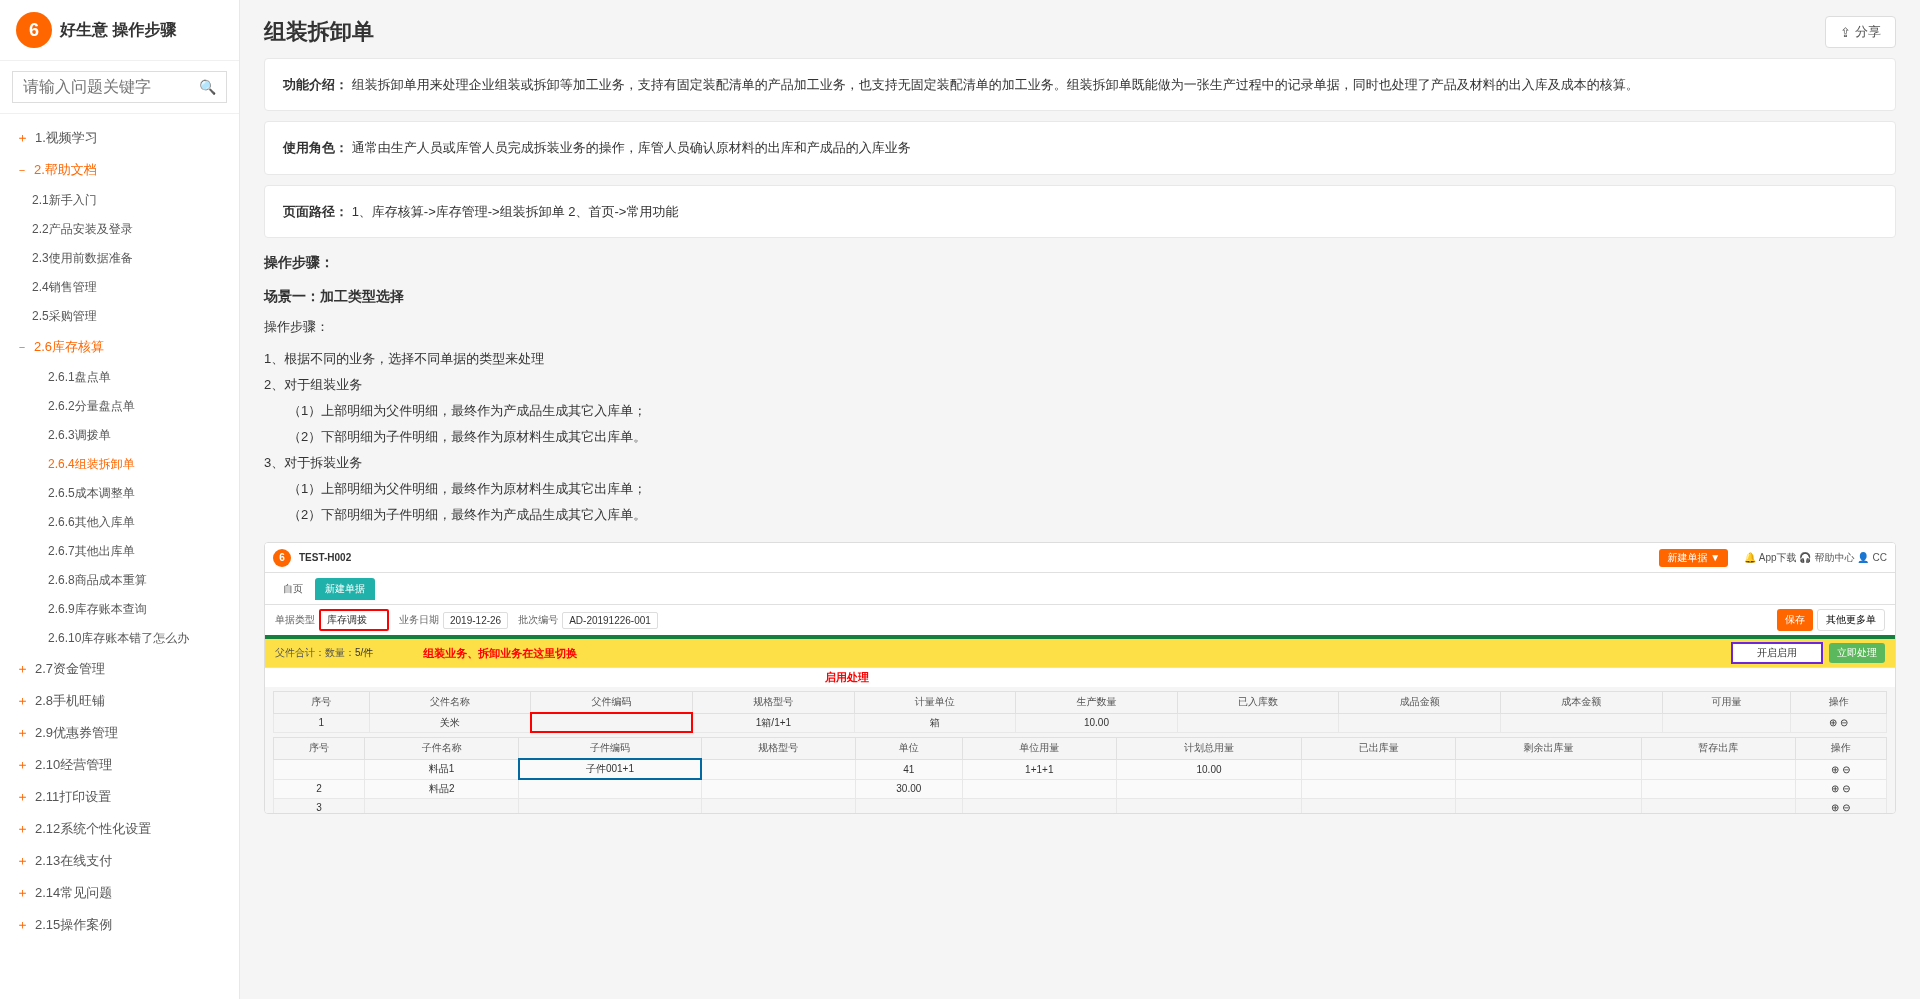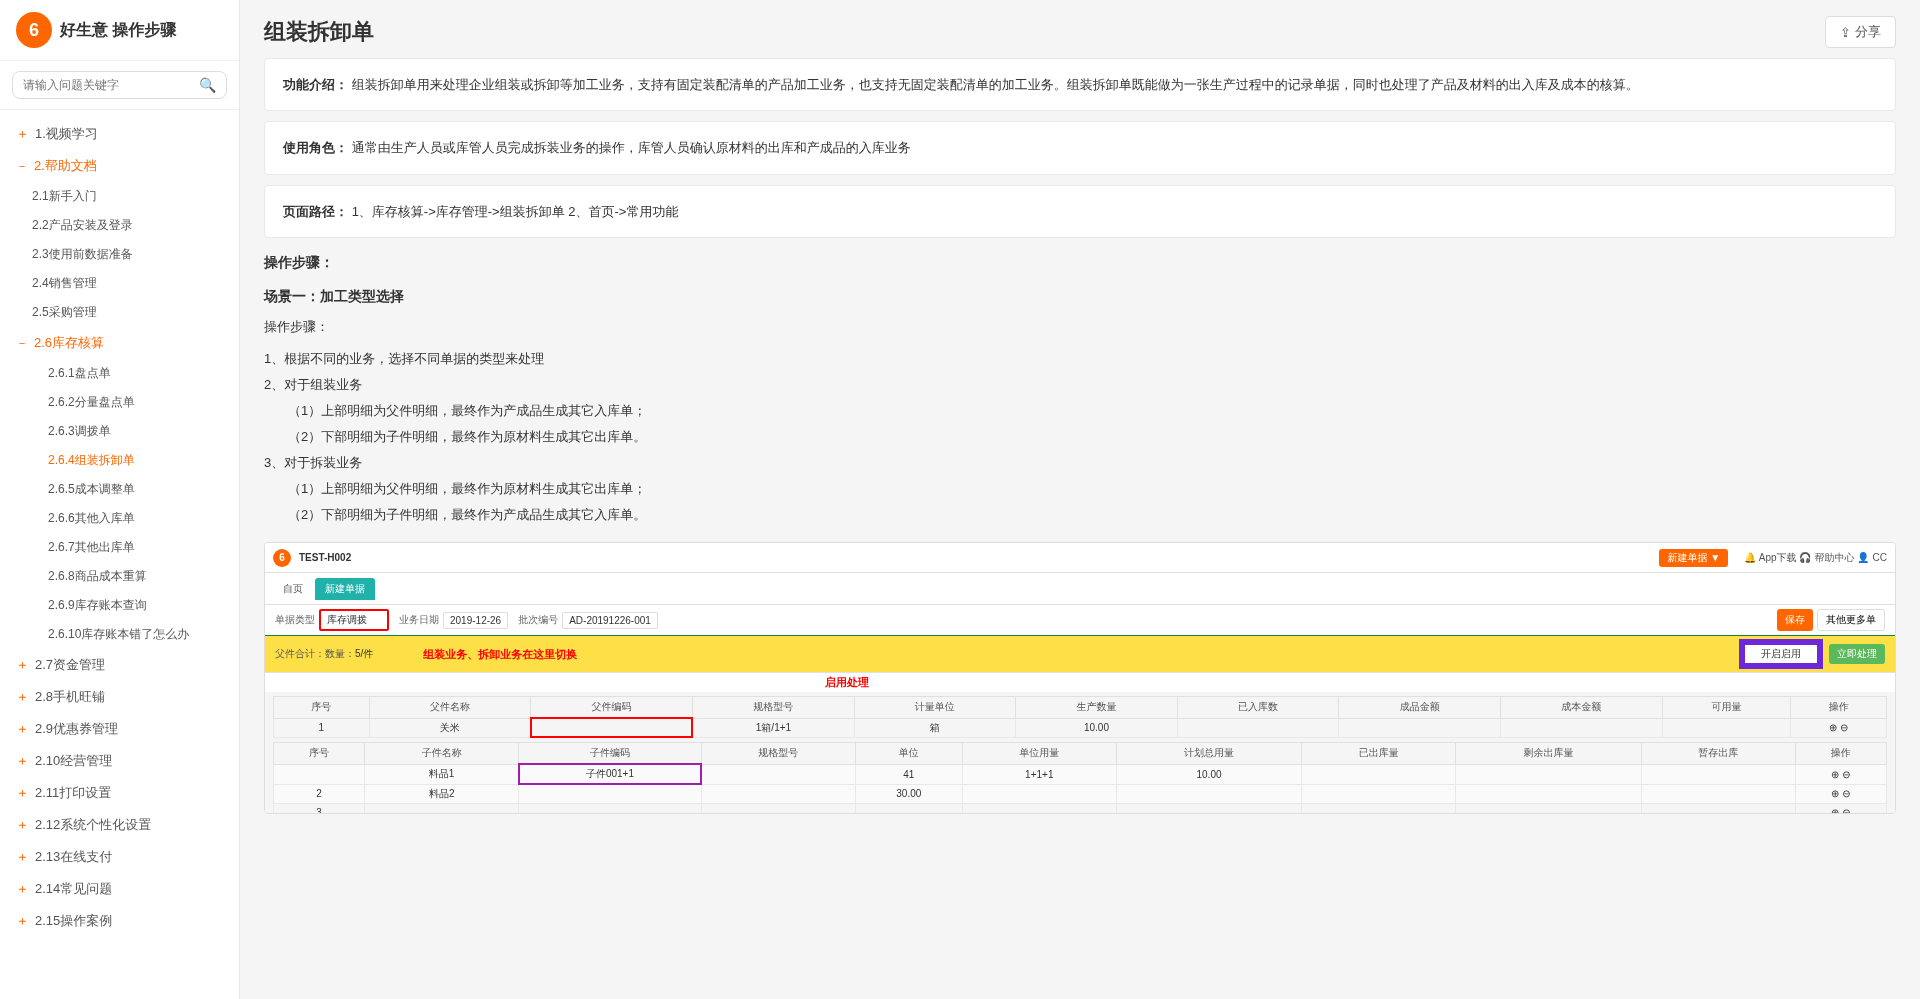--- a/index.html
+++ b/index.html
@@ -43,23 +43,23 @@
       color: #333;
     }
     .search-box {
       padding: 10px 12px;
       border-bottom: 1px solid #f0f0f0;
       position: relative;
     }
     .search-box input {
       width: 100%;
       border: 1px solid #ddd;
-      border-radius: 8px;
+      border-radius: 0;
       padding: 6px 40px 6px 10px;
-      font-size: 12px;
+      font-size: 16px;
       color: #999;
       outline: none;
     }
     .search-box .search-icon {
       position: absolute;
       right: 22px;
       top: 50%;
       transform: translateY(-50%);
       color: #999;
       font-size: 14px;
@@ -474,21 +474,21 @@
               <span>新建单据 ▼</span>
             </div>
             <span style="font-size:10px;color:#555;margin-left:8px;">🔔 App下载 🎧 帮助中心 👤 CC</span>
           </div>
 
           <div class="app-tabs">
             <span class="app-tab">自页</span>
             <span class="app-tab-active">新建单据</span>
           </div>
 
-          <div style="background:#fff; padding:4px 10px; border-bottom:1px solid #15803d; display:flex; gap:10px;">
+          <div style="background:#fff; padding:4px 10px; border-bottom:4px solid #15803d; display:flex; gap:10px;">
             <div class="app-field-group">
               <span class="app-field-label">单据类型</span>
               <span class="app-field-value highlight" style="border:2px solid red; min-width:70px;">库存调拨</span>
             </div>
             <div class="app-field-group">
               <span class="app-field-label">业务日期</span>
               <span class="app-field-value">2019-12-26</span>
             </div>
             <div class="app-field-group">
               <span class="app-field-label">批次编号</span>
@@ -499,21 +499,21 @@
               <button style="background:#fff;border:1px solid #ddd;border-radius:3px;padding:3px 8px;font-size:10px;">其他更多单</button>
             </div>
           </div>
 
           <div style="background:#fde047; padding:3px 10px; border-bottom:1px solid #e0e0e0; display:flex; align-items:center; gap:20px; position:relative;">
             <span style="font-size:10px; color:#555;">父件合计：数量：<span style="color:#333;">5/件</span></span>
 
             <span style="color:red; font-size:11px; font-weight:bold; margin-left:30px;">组装业务、拆卸业务在这里切换</span>
 
             <div style="margin-left:auto; display:flex; align-items:center; gap:6px;">
-              <span style="border:6px solid #6d28d9; background:#fff; padding:2px 16px; font-size:10px;">开启启用</span>
+              <span style="border:2px solid #6d28d9; background:#fff; padding:2px 24px; font-size:10px;">开启启用</span>
               <button class="green-btn">立即处理</button>
             </div>
           </div>
 
           <div style="position:relative; background:#fff; padding:2px 10px;">
             <span style="color:red; font-size:11px; font-weight:bold; margin-left:550px;">启用处理</span>
           </div>
 
           <div class="app-table-area">
             <table class="app-table">
@@ -565,21 +565,21 @@
                   <th>已出库量</th>
                   <th>剩余出库量</th>
                   <th>暂存出库</th>
                   <th>操作</th>
                 </tr>
               </thead>
               <tbody>
                 <tr class="sub-table-row-group">
                   <td></td>
                   <td>料品1</td>
-                  <td class="red-border" style="border:2px solid #a21caf;">子件001+1</td>
+                  <td class="red-border" style="border:2px solid #0369a1;">子件001+1</td>
                   <td></td>
                   <td>41</td>
                   <td>1+1+1</td>
                   <td>10.00</td>
                   <td></td>
                   <td></td>
                   <td></td>
                   <td>⊕ ⊖</td>
                 </tr>
                 <tr class="sub-table-row-group">

